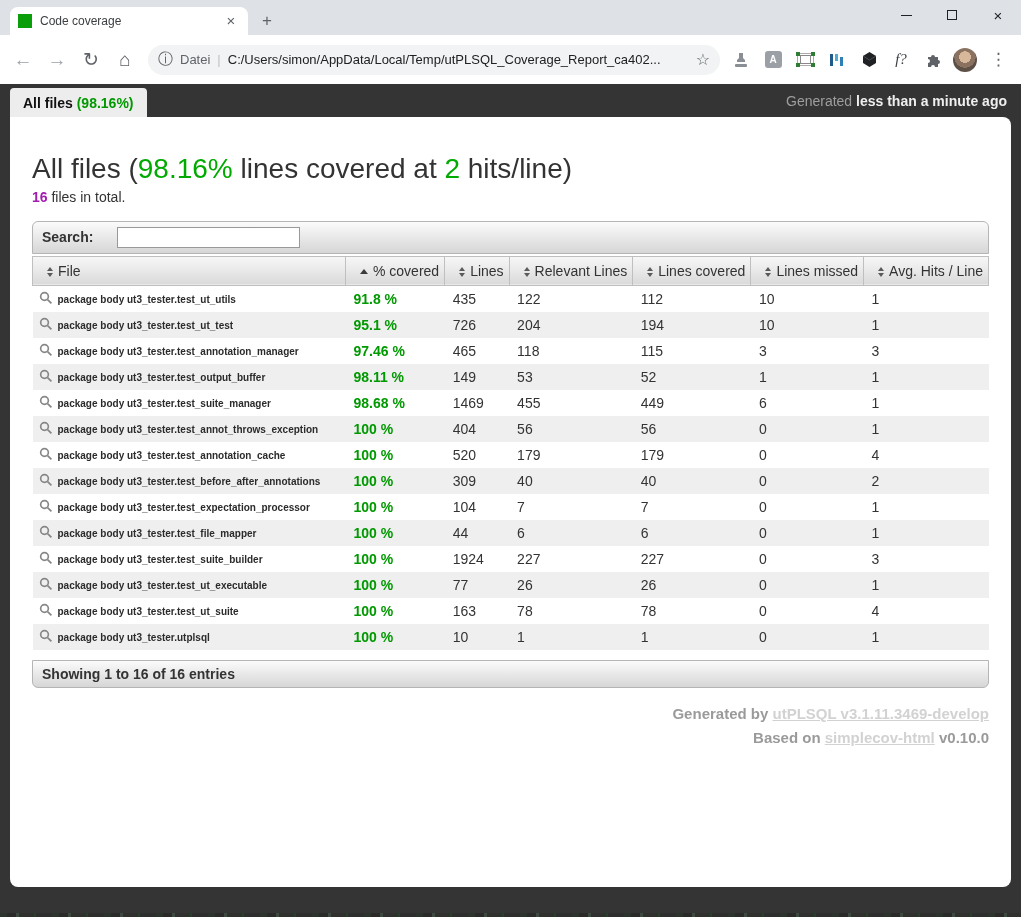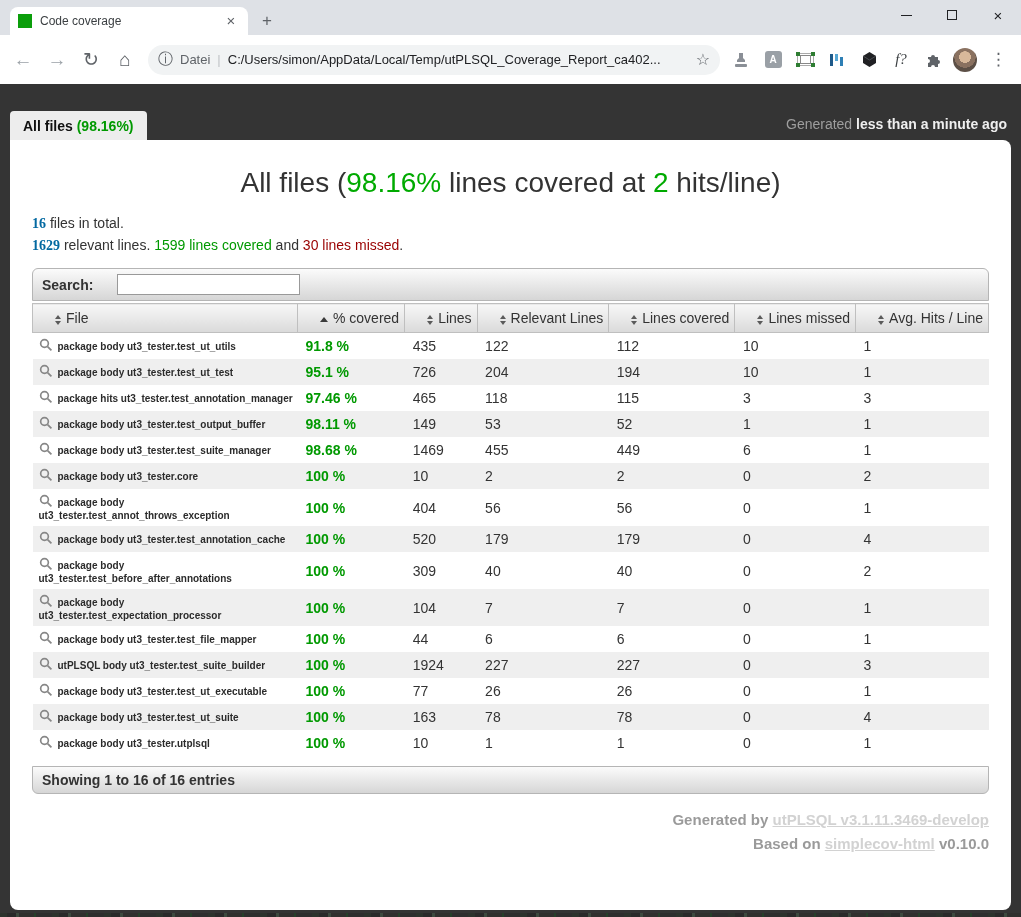--- a/index.html
+++ b/index.html
@@ -41,47 +41,47 @@
   .shotbox::before { content:""; position:absolute; left:-2px; top:-2px; width:4px; height:4px; background:#2e7d32;
             box-shadow: 15px 0 0 #2e7d32, 0 11px 0 #2e7d32, 15px 11px 0 #2e7d32; }
   .shotbox::after { content:""; position:absolute; left:2px; top:1px; right:2px; bottom:1px; background:#fff; border:1px solid #888;}
   .fq { font-family:"Liberation Serif", serif; font-style:italic; font-size:15px; color:#3c4043; }
   .avatar { width:24px; height:24px; border-radius:50%;
             background: radial-gradient(circle at 50% 38%, #d8b89a 0 30%, #8a7160 31% 55%, #5c4f46 56% 100%); }
   .menu3 { font-size:17px; color:#5f6368; padding:0 6px; }
 
   
   .page { background:#343434; padding:0 10px; }
-  .ptabs { height:33px; display:flex; justify-content:space-between;margin-top:23px; }
+  .ptabs { height:33px; display:flex; justify-content:space-between; }
   .ptab { align-self:flex-end; background:#ededed; border-radius:4px 4px 0 0; padding:7px 13px 6px;
           font-size:14px; font-weight:bold; color:#111; cursor:pointer; }
   .green { color:#090; }
   .gen { align-self:center; font-size:14px; color:#9e9e9e; padding-right:4px; }
   .gen b { color:#efefef; }
 
   .content { background:#fff; border-radius:0 8px 8px 8px; padding:0 22px 14px; min-height:770px; }
-  h1 { font-size:28px; font-weight:normal; color:#333; padding-top:27px; margin-bottom:14px;text-align:center; }
+  h1 { font-size:28px; font-weight:normal; color:#333; padding-top:36px; margin-bottom:2px; }
   h1 .green { color:#0a0; }
   .summary { font-size:14px; color:#333; line-height:1.55; margin-bottom:12px; }
-  .summary b { color:#0369a1;font-family:Liberation Serif, serif; }
+  .summary b { color:#a21caf; }
   .cov-green { color:#090; }
   .cov-red { color:#990000; }
 
   .bar { background:linear-gradient(#fbfbfb,#d6d6d6); border:1px solid #b5b5b5; display:flex;
          align-items:center; padding:5px 9px; font-size:14px; color:#333; }
   .searchbar { border-radius:6px 6px 0 0; margin-bottom:2px; gap:24px; }
   .searchbar label { font-weight:bold; }
   .searchbar input { width:183px; height:21px; border:1px solid #999; font-size:13px; padding:0 4px; }
   .showingbar { border-radius:0 0 6px 6px; margin-top:10px; font-weight:bold; }
 
   table { width:100%; border-collapse:collapse; }
   col.c1{width:365px} col.c2{width:92px} col.c3{width:60px} col.c4{width:112px}
   col.c5{width:108px} col.c6{width:104px} col.c7{width:114px}
   th { background:linear-gradient(#f7f7f7,#dadada); border:1px solid #bfbfbf; border-right:none;
-       font-weight:normal; font-size:14px; color:#333; text-align:left; padding:6px 5px 6px 22px;
+       font-weight:normal; font-size:14px; color:#333; text-align:left; padding:6px 5px 6px 14px;
        white-space:nowrap; cursor:pointer; }
   th:last-child { border-right:1px solid #bfbfbf; }
   .sorticon { display:inline-flex; flex-direction:column; gap:2px; vertical-align:middle; margin-right:5px; }
   .t-up { width:0; height:0; border-left:3.5px solid transparent; border-right:3.5px solid transparent;
           border-bottom:4px solid #5a5a5a; }
   .t-down { width:0; height:0; border-left:3.5px solid transparent; border-right:3.5px solid transparent;
             border-top:4px solid #5a5a5a; }
   .t-asc { width:0; height:0; border-left:4.5px solid transparent; border-right:4.5px solid transparent;
            border-bottom:5px solid #3b3b3b; vertical-align:middle; display:inline-block; margin-right:5px; }
   td { font-size:14px; color:#333; padding:5px 4px 5px 8px; vertical-align:middle; }
@@ -172,21 +172,20 @@
   <div class="ptabs">
     <div class="ptab"><span>All files </span><span class="green">(98.16%)</span></div>
     <div class="gen"><span>Generated </span><b>less than a minute ago</b></div>
   </div>
 
   <div class="content">
     <h1><span>All files (</span><span class="green">98.16%</span><span> lines covered at </span><span class="green">2</span><span> hits/line)</span></h1>
 
     <div class="summary">
       <div><b>16</b><span> files in total.</span></div>
-      <div><b>1629</b><span> relevant lines. </span><span class="cov-green">1599 lines covered</span><span> and </span><span class="cov-red">30 lines missed</span><span>.</span></div>
     </div>
 
     <div class="bar searchbar">
       <label>Search:</label>
       <input type="text" style="">
     </div>
 
     <table>
       <colgroup>
           <col class="c1">
@@ -250,21 +249,21 @@
     <td>204</td>
     <td>194</td>
     <td>10</td>
     <td>1</td>
   </tr>
 
   <tr>
     <td class="c-file"><span class="mag"><svg width="14" height="14" viewBox="0 0 16 16">
                   <circle cx="6.3" cy="6.3" r="4.4" fill="none" stroke="#878787" stroke-width="1.9"></circle>
                   <line x1="9.8" y1="9.8" x2="14.2" y2="14.2" stroke="#878787" stroke-width="2"></line>
-                </svg></span><span>package hits ut3_tester.test_annotation_manager</span></td>
+                </svg></span><span>package body ut3_tester.test_annotation_manager</span></td>
     <td class="c-pct">97.46 %</td>
     <td>465</td>
     <td>118</td>
     <td>115</td>
     <td>3</td>
     <td>3</td>
   </tr>
 
   <tr>
     <td class="c-file"><span class="mag"><svg width="14" height="14" viewBox="0 0 16 16">
@@ -285,32 +284,20 @@
                   <line x1="9.8" y1="9.8" x2="14.2" y2="14.2" stroke="#878787" stroke-width="2"></line>
                 </svg></span><span>package body ut3_tester.test_suite_manager</span></td>
     <td class="c-pct">98.68 %</td>
     <td>1469</td>
     <td>455</td>
     <td>449</td>
     <td>6</td>
     <td>1</td>
   </tr>
 
-  <tr>
-    <td class="c-file"><span class="mag"><svg width="14" height="14" viewBox="0 0 16 16">
-                  <circle cx="6.3" cy="6.3" r="4.4" fill="none" stroke="#878787" stroke-width="1.9"></circle>
-                  <line x1="9.8" y1="9.8" x2="14.2" y2="14.2" stroke="#878787" stroke-width="2"></line>
-                </svg></span><span>package body ut3_tester.core</span></td>
-    <td class="c-pct">100 %</td>
-    <td>10</td>
-    <td>2</td>
-    <td>2</td>
-    <td>0</td>
-    <td>2</td>
-  </tr>
 
   <tr>
     <td class="c-file"><span class="mag"><svg width="14" height="14" viewBox="0 0 16 16">
                   <circle cx="6.3" cy="6.3" r="4.4" fill="none" stroke="#878787" stroke-width="1.9"></circle>
                   <line x1="9.8" y1="9.8" x2="14.2" y2="14.2" stroke="#878787" stroke-width="2"></line>
                 </svg></span><span>package body ut3_tester.test_annot_throws_exception</span></td>
     <td class="c-pct">100 %</td>
     <td>404</td>
     <td>56</td>
     <td>56</td>
@@ -368,21 +355,21 @@
     <td>6</td>
     <td>6</td>
     <td>0</td>
     <td>1</td>
   </tr>
 
   <tr>
     <td class="c-file"><span class="mag"><svg width="14" height="14" viewBox="0 0 16 16">
                   <circle cx="6.3" cy="6.3" r="4.4" fill="none" stroke="#878787" stroke-width="1.9"></circle>
                   <line x1="9.8" y1="9.8" x2="14.2" y2="14.2" stroke="#878787" stroke-width="2"></line>
-                </svg></span><span>utPLSQL body ut3_tester.test_suite_builder</span></td>
+                </svg></span><span>package body ut3_tester.test_suite_builder</span></td>
     <td class="c-pct">100 %</td>
     <td>1924</td>
     <td>227</td>
     <td>227</td>
     <td>0</td>
     <td>3</td>
   </tr>
 
   <tr>
     <td class="c-file"><span class="mag"><svg width="14" height="14" viewBox="0 0 16 16">

